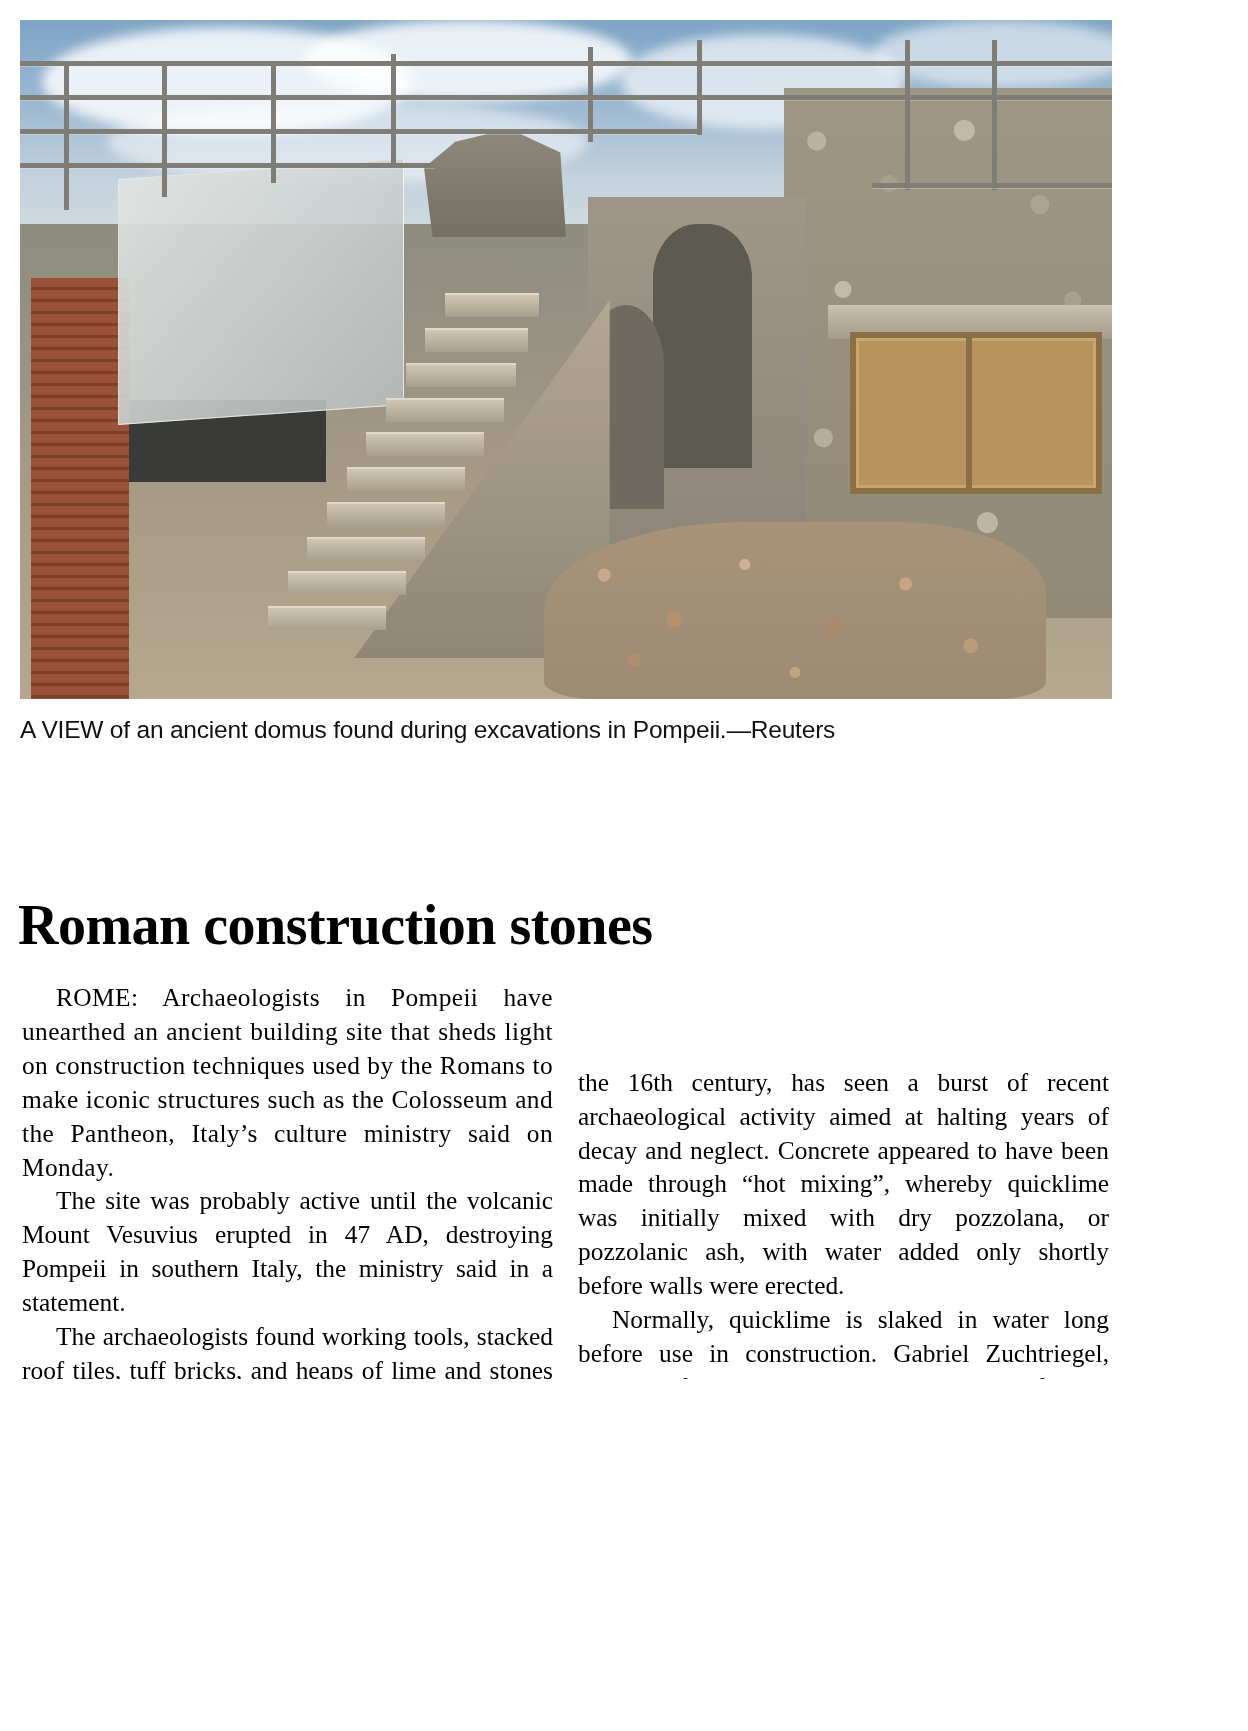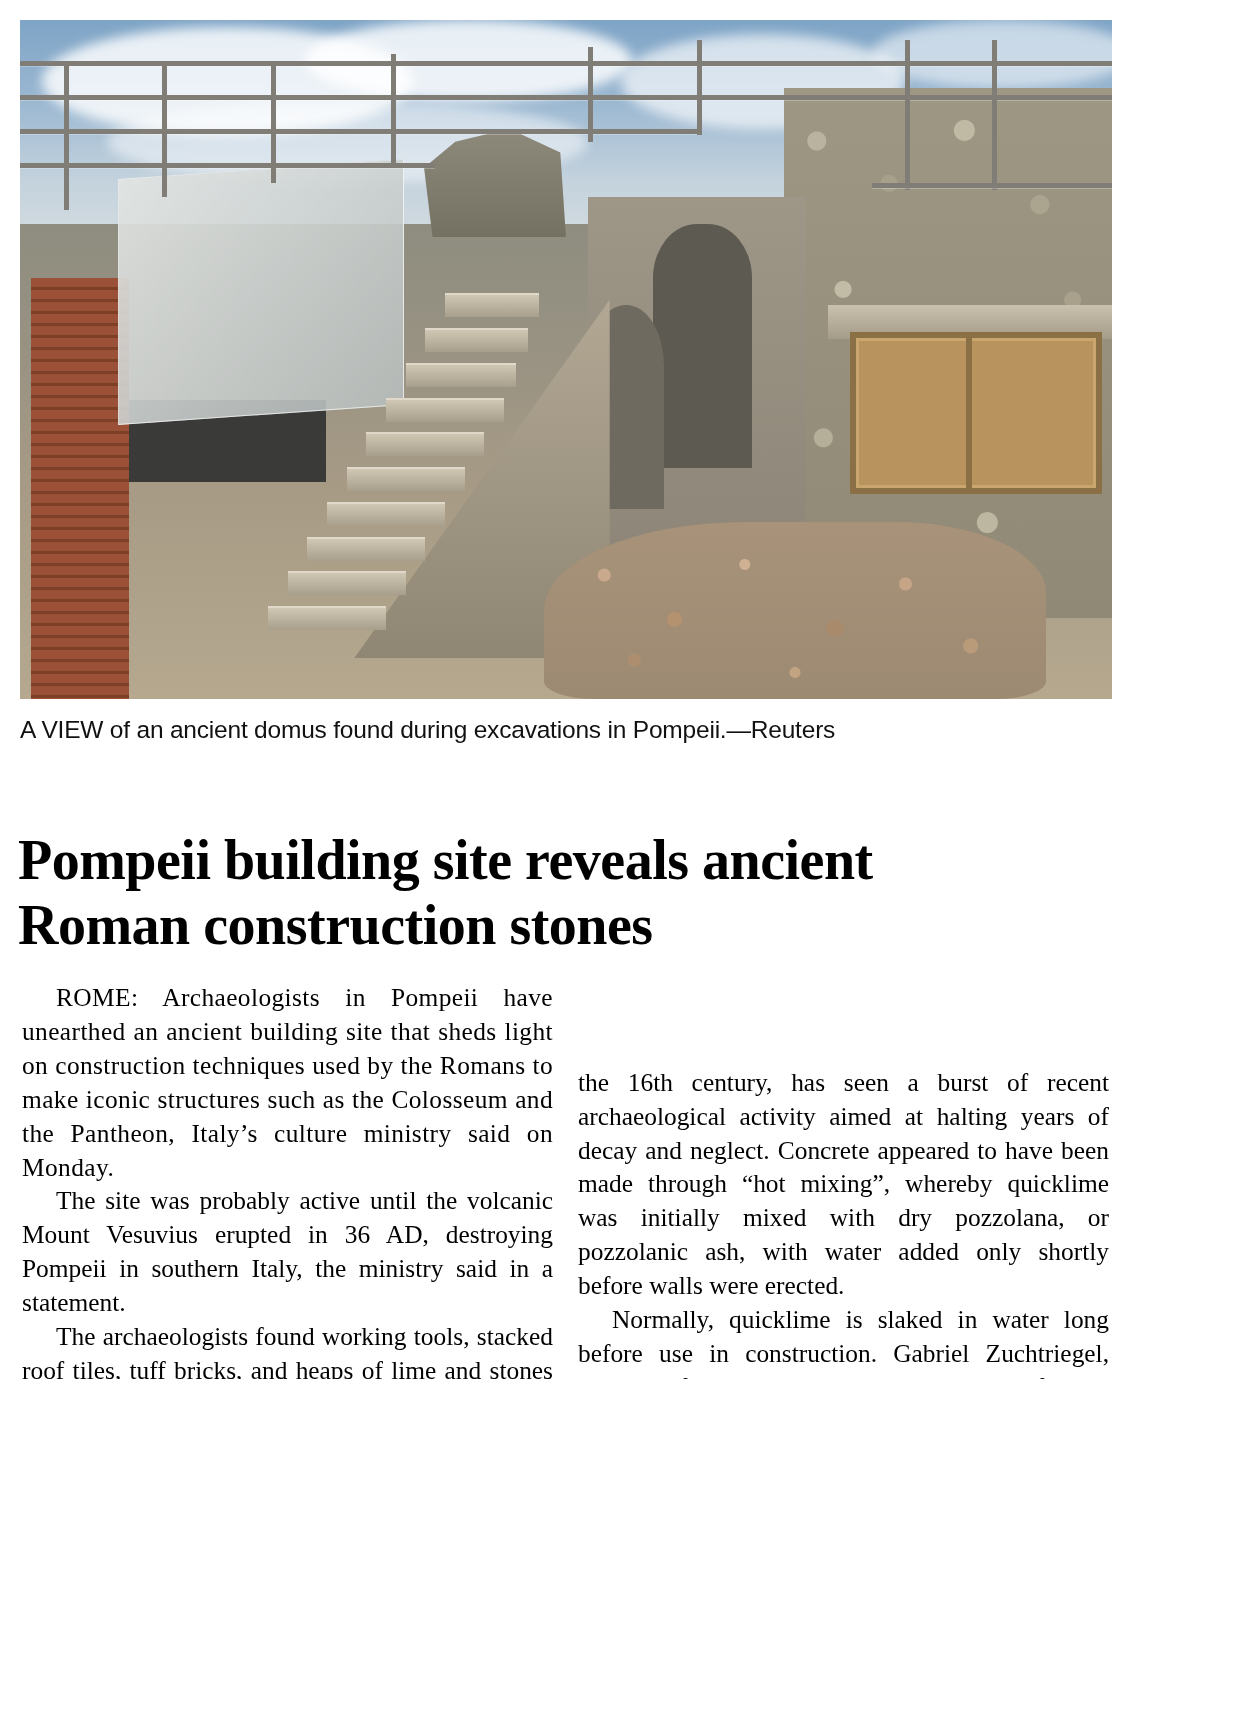--- a/index.html
+++ b/index.html
@@ -277,28 +277,28 @@
       <div class="scaff scaff-v" style="left:62%; top:3%;  height:14%;"></div>
       <div class="scaff scaff-v" style="left:81%; top:3%;  height:22%;"></div>
       <div class="scaff scaff-v" style="left:89%; top:3%;  height:22%;"></div>
       <div class="scaff scaff-h" style="left:78%; top:24%; width:22%;"></div>
     </div>
   </div>
 
   <div class="caption">A VIEW of an ancient domus found during excavations in Pompeii.—Reuters</div>
 
   <h1 class="headline">
-    <span>Pompeii building site reveals ancient</span><br>
+    <br>
     <span>Roman construction stones</span>
   </h1>
 
   <div class="columns">
     <div class="col">
       <p class="first dateline">ROME: Archaeologists in Pompeii have unearthed an ancient building site that sheds light on construction techniques used by the Romans to make iconic structures such as the Colosseum and the Pantheon, Italy’s culture ministry said on Monday.</p>
-      <p>The site was probably active until the volcanic Mount Vesuvius erupted in 36 AD, destroying Pompeii in southern Italy, the ministry said in a statement.</p>
+      <p>The site was probably active until the volcanic Mount Vesuvius erupted in 47 AD, destroying Pompeii in southern Italy, the ministry said in a statement.</p>
       <p>The archaeologists found working tools, stacked roof tiles, tuff bricks, and heaps of lime and stones used to create walls. The Romans had an original technique for making cement, the ministry said, citing findings by the archaeologists who worked with researchers from the Massachusetts Institute of Technology.</p>
       <p>The Pompeii tools, rediscovered only in</p>
     </div>
     <div class="col">
       <p style="text-indent:0">the 16th century, has seen a burst of recent archaeological activity aimed at halting years of decay and neglect. Concrete appeared to have been made through “hot mixing”, whereby quicklime was initially mixed with dry pozzolana, or pozzolanic ash, with water added only shortly before walls were erected.</p>
       <p>Normally, quicklime is slaked in water long before use in construction. Gabriel Zuchtriegel, director of the Pompeii site, said the latest finding “walls us understand many aspects of the great Roman Empire, not least the use of concrete”.—Reuters</p>
     </div>
   </div>
 
 </div>

